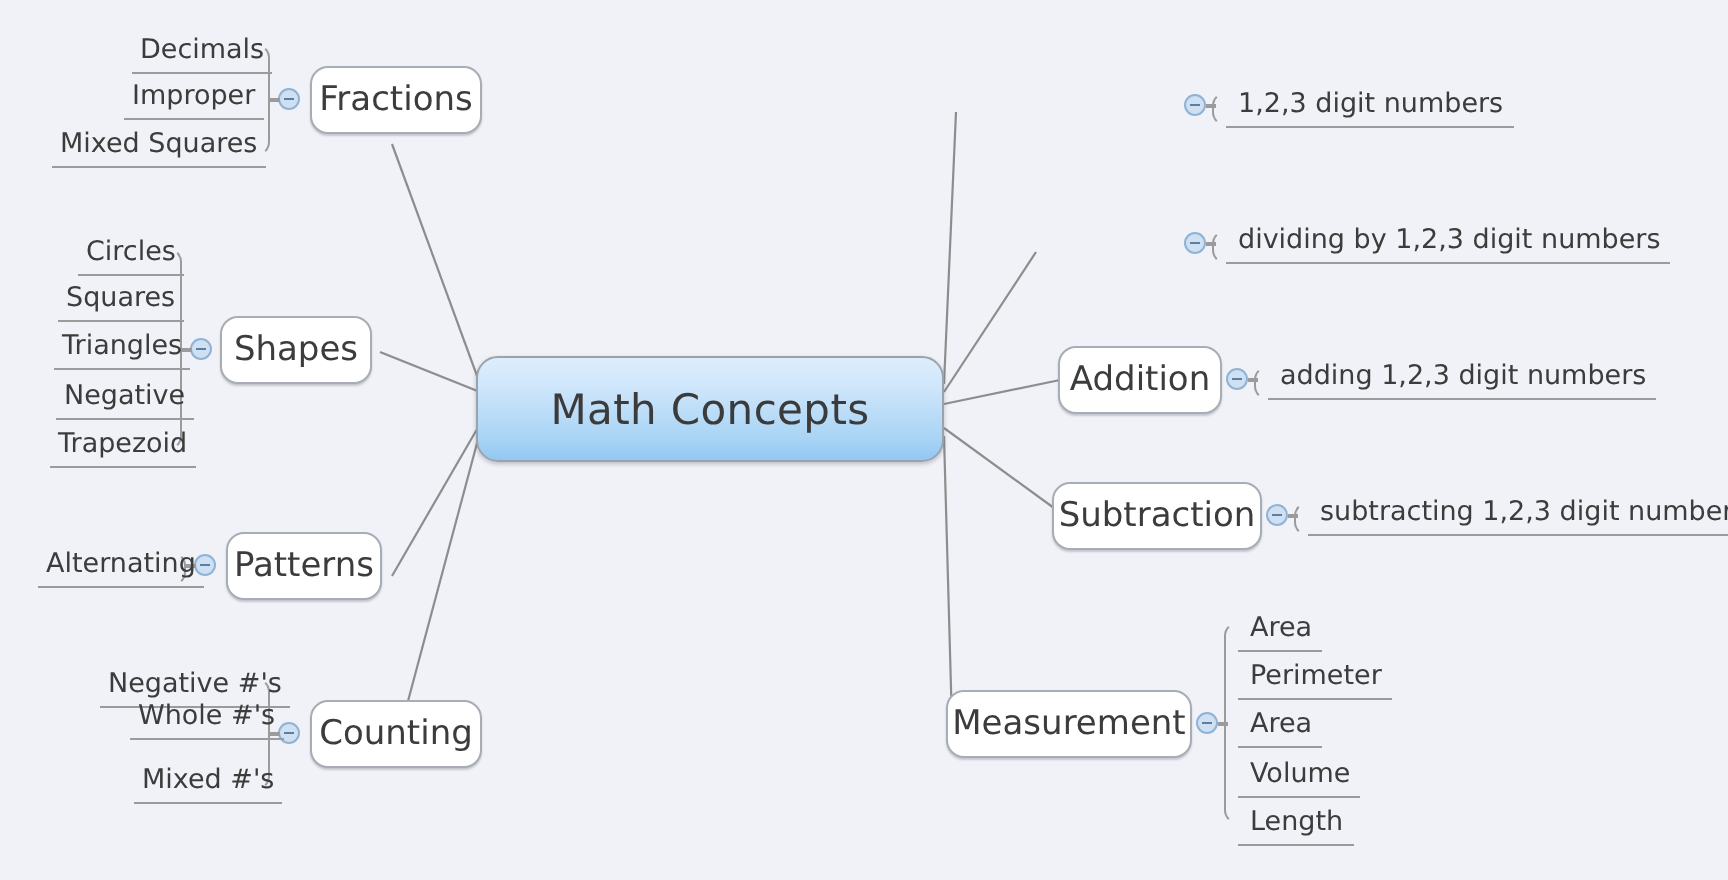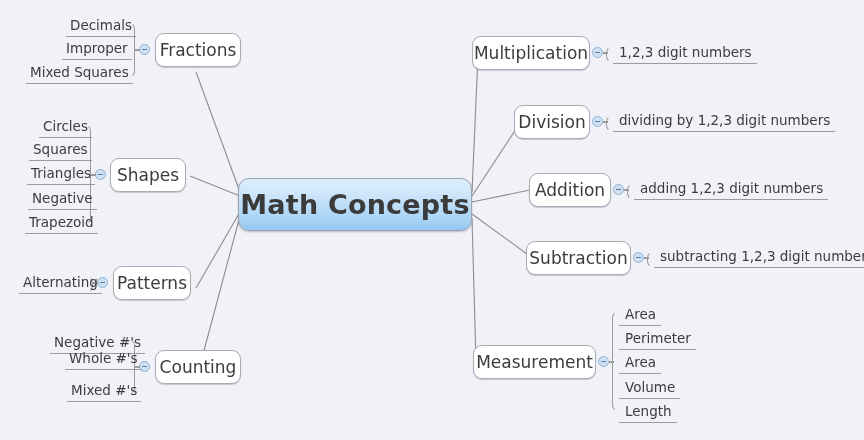--- a/index.html
+++ b/index.html
@@ -33,22 +33,22 @@
     position: absolute;
     box-sizing: border-box;
     border: 1px solid #9aa3ad;
     border-radius: 11px;
     background: linear-gradient(to bottom, #ddeefc 0%, #cfe6fb 28%, #a9d4f5 78%, #93c8f2 100%);
     box-shadow: 0 1px 2px rgba(80,90,110,0.35);
     display: flex;
     align-items: center;
     justify-content: center;
     color: #3b3b3b;
-    font-weight: bold;
-    font-size: 27px;
+    font-weight: normal;
+    font-size: 21px;
     letter-spacing: 0.2px;
     white-space: nowrap;
   }
 
   
   .branch {
     position: absolute;
     box-sizing: border-box;
     border: 1px solid #a8adb5;
     border-radius: 9px;
@@ -214,34 +214,28 @@
   <div class="leaf" style="left:50px; top:336px;">
     <span class="txt">Negative #'s</span>
   </div>
   <div class="leaf" style="left:65px; top:352px;">
     <span class="txt">Whole #'s</span>
   </div>
   <div class="leaf" style="left:67px; top:384px;">
     <span class="txt">Mixed #'s</span>
   </div>
 
-  <div class="branch" style="left:472px; top:36px; width:118px; height:34px;">
-    <span>Multiplication</span>
-  </div>
   <div class="toggle" style="left:592px; top:47px;"></div>
   <div class="stub" style="left:603px; top:52px; width:5px;"></div>
   <div class="spine right" style="left:606px; top:46px; width:9px; height:17px;"></div>
 
   <div class="leaf r" style="left:613px; top:46px;">
     <span class="txt">1,2,3 digit numbers</span>
   </div>
 
-  <div class="branch" style="left:514px; top:105px; width:76px; height:34px;">
-    <span>Division</span>
-  </div>
   <div class="toggle" style="left:592px; top:116px;"></div>
   <div class="stub" style="left:603px; top:121px; width:5px;"></div>
   <div class="spine right" style="left:606px; top:115px; width:9px; height:17px;"></div>
 
   <div class="leaf r" style="left:613px; top:114px;">
     <span class="txt">dividing by 1,2,3 digit numbers</span>
   </div>
 
   <div class="branch" style="left:529px; top:173px; width:82px; height:34px;">
     <span>Addition</span>

